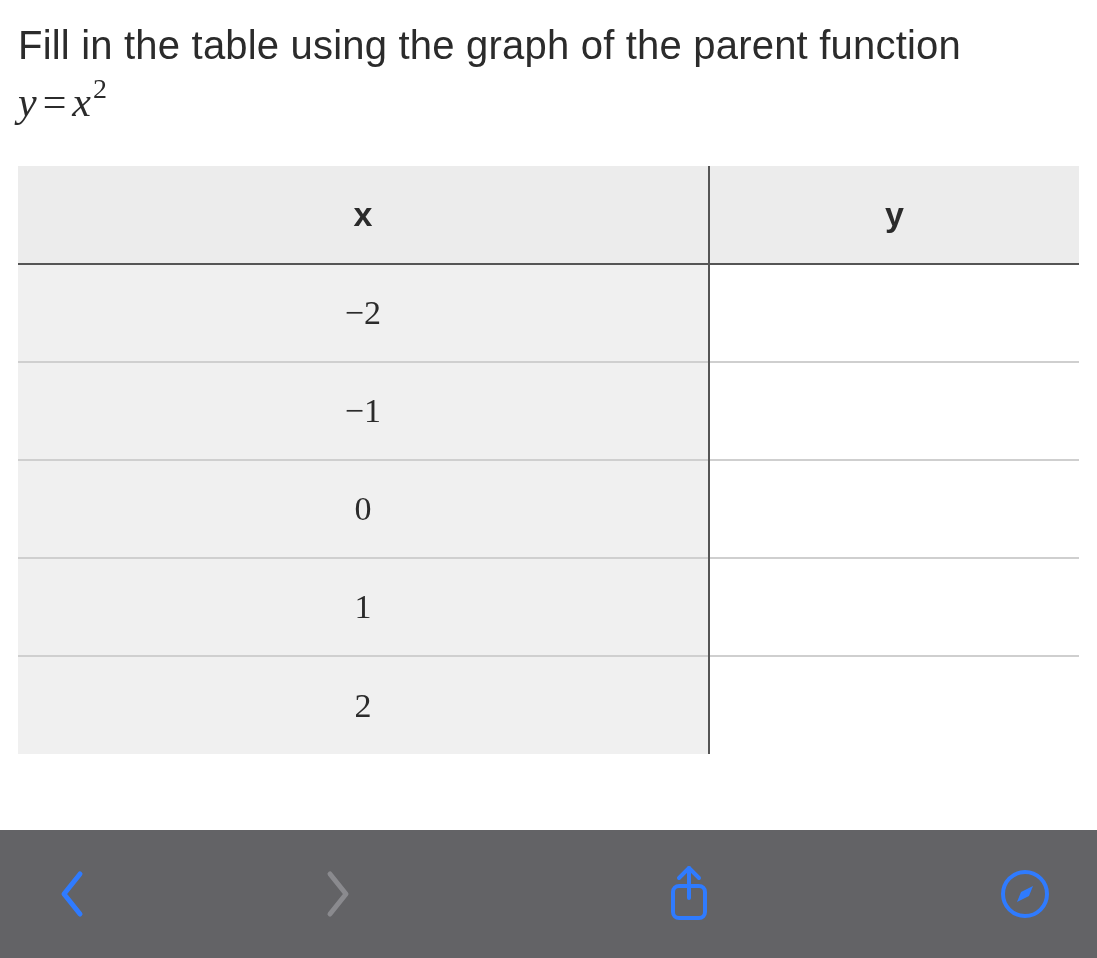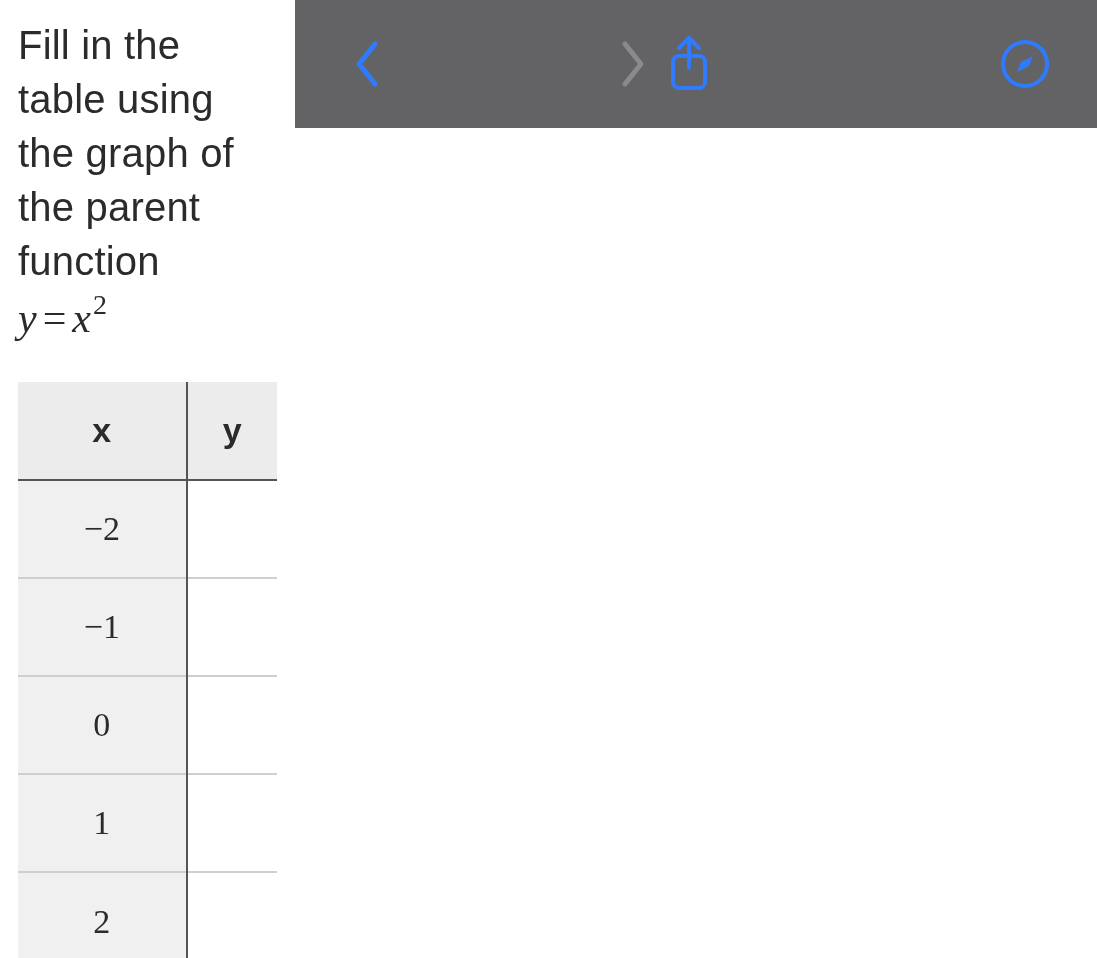--- a/index.html
+++ b/index.html
@@ -1,17 +1,17 @@
 <!DOCTYPE html>
 <html><head>
 <meta charset="utf-8">
 <style>
   * { box-sizing: border-box; margin: 0; padding: 0; }
   html, body { width: 1097px; height: 958px; background: #ffffff; font-family: -apple-system, BlinkMacSystemFont, "Segoe UI", Helvetica, Arial, sans-serif; overflow: hidden; }
-  .page { width: 100%; height: 100%; display: flex; flex-direction: row; justify-content: center; }
+  .page { width: 100%; height: 100%; display: flex; flex-direction: column; justify-content: center; }
   .content { flex: 1; padding: 18px 18px 0 18px; }
   .prompt { font-size: 40px; color: #2b2b2b; line-height: 1.35; letter-spacing: 0.2px; margin-bottom: 6px; }
   .equation { font-family: "Times New Roman", Georgia, serif; font-size: 42px; font-style: italic; color: #2b2b2b; margin-bottom: 40px; display: flex; align-items: baseline; }
   .equation .sup { font-size: 28px; position: relative; top: -18px; margin-left: 2px; font-style: normal; }
   .equation .eq-sign { font-style: normal; margin: 0 6px; }
   .tbl { width: 100%; border-collapse: collapse; }
   .tbl th, .tbl td { height: 98px; text-align: center; vertical-align: middle; }
   .tbl th { font-size: 34px; font-weight: 600; color: #2b2b2b; background: #ececec; border-bottom: 2px solid #555555; }
   .tbl th.col-x, .tbl td.col-x { border-right: 2px solid #555555; }
   .tbl td { font-size: 34px; color: #2b2b2b; background: #f0f0f0; border-top: 2px solid #cfcfcf; font-family: "Times New Roman", Georgia, serif; }

